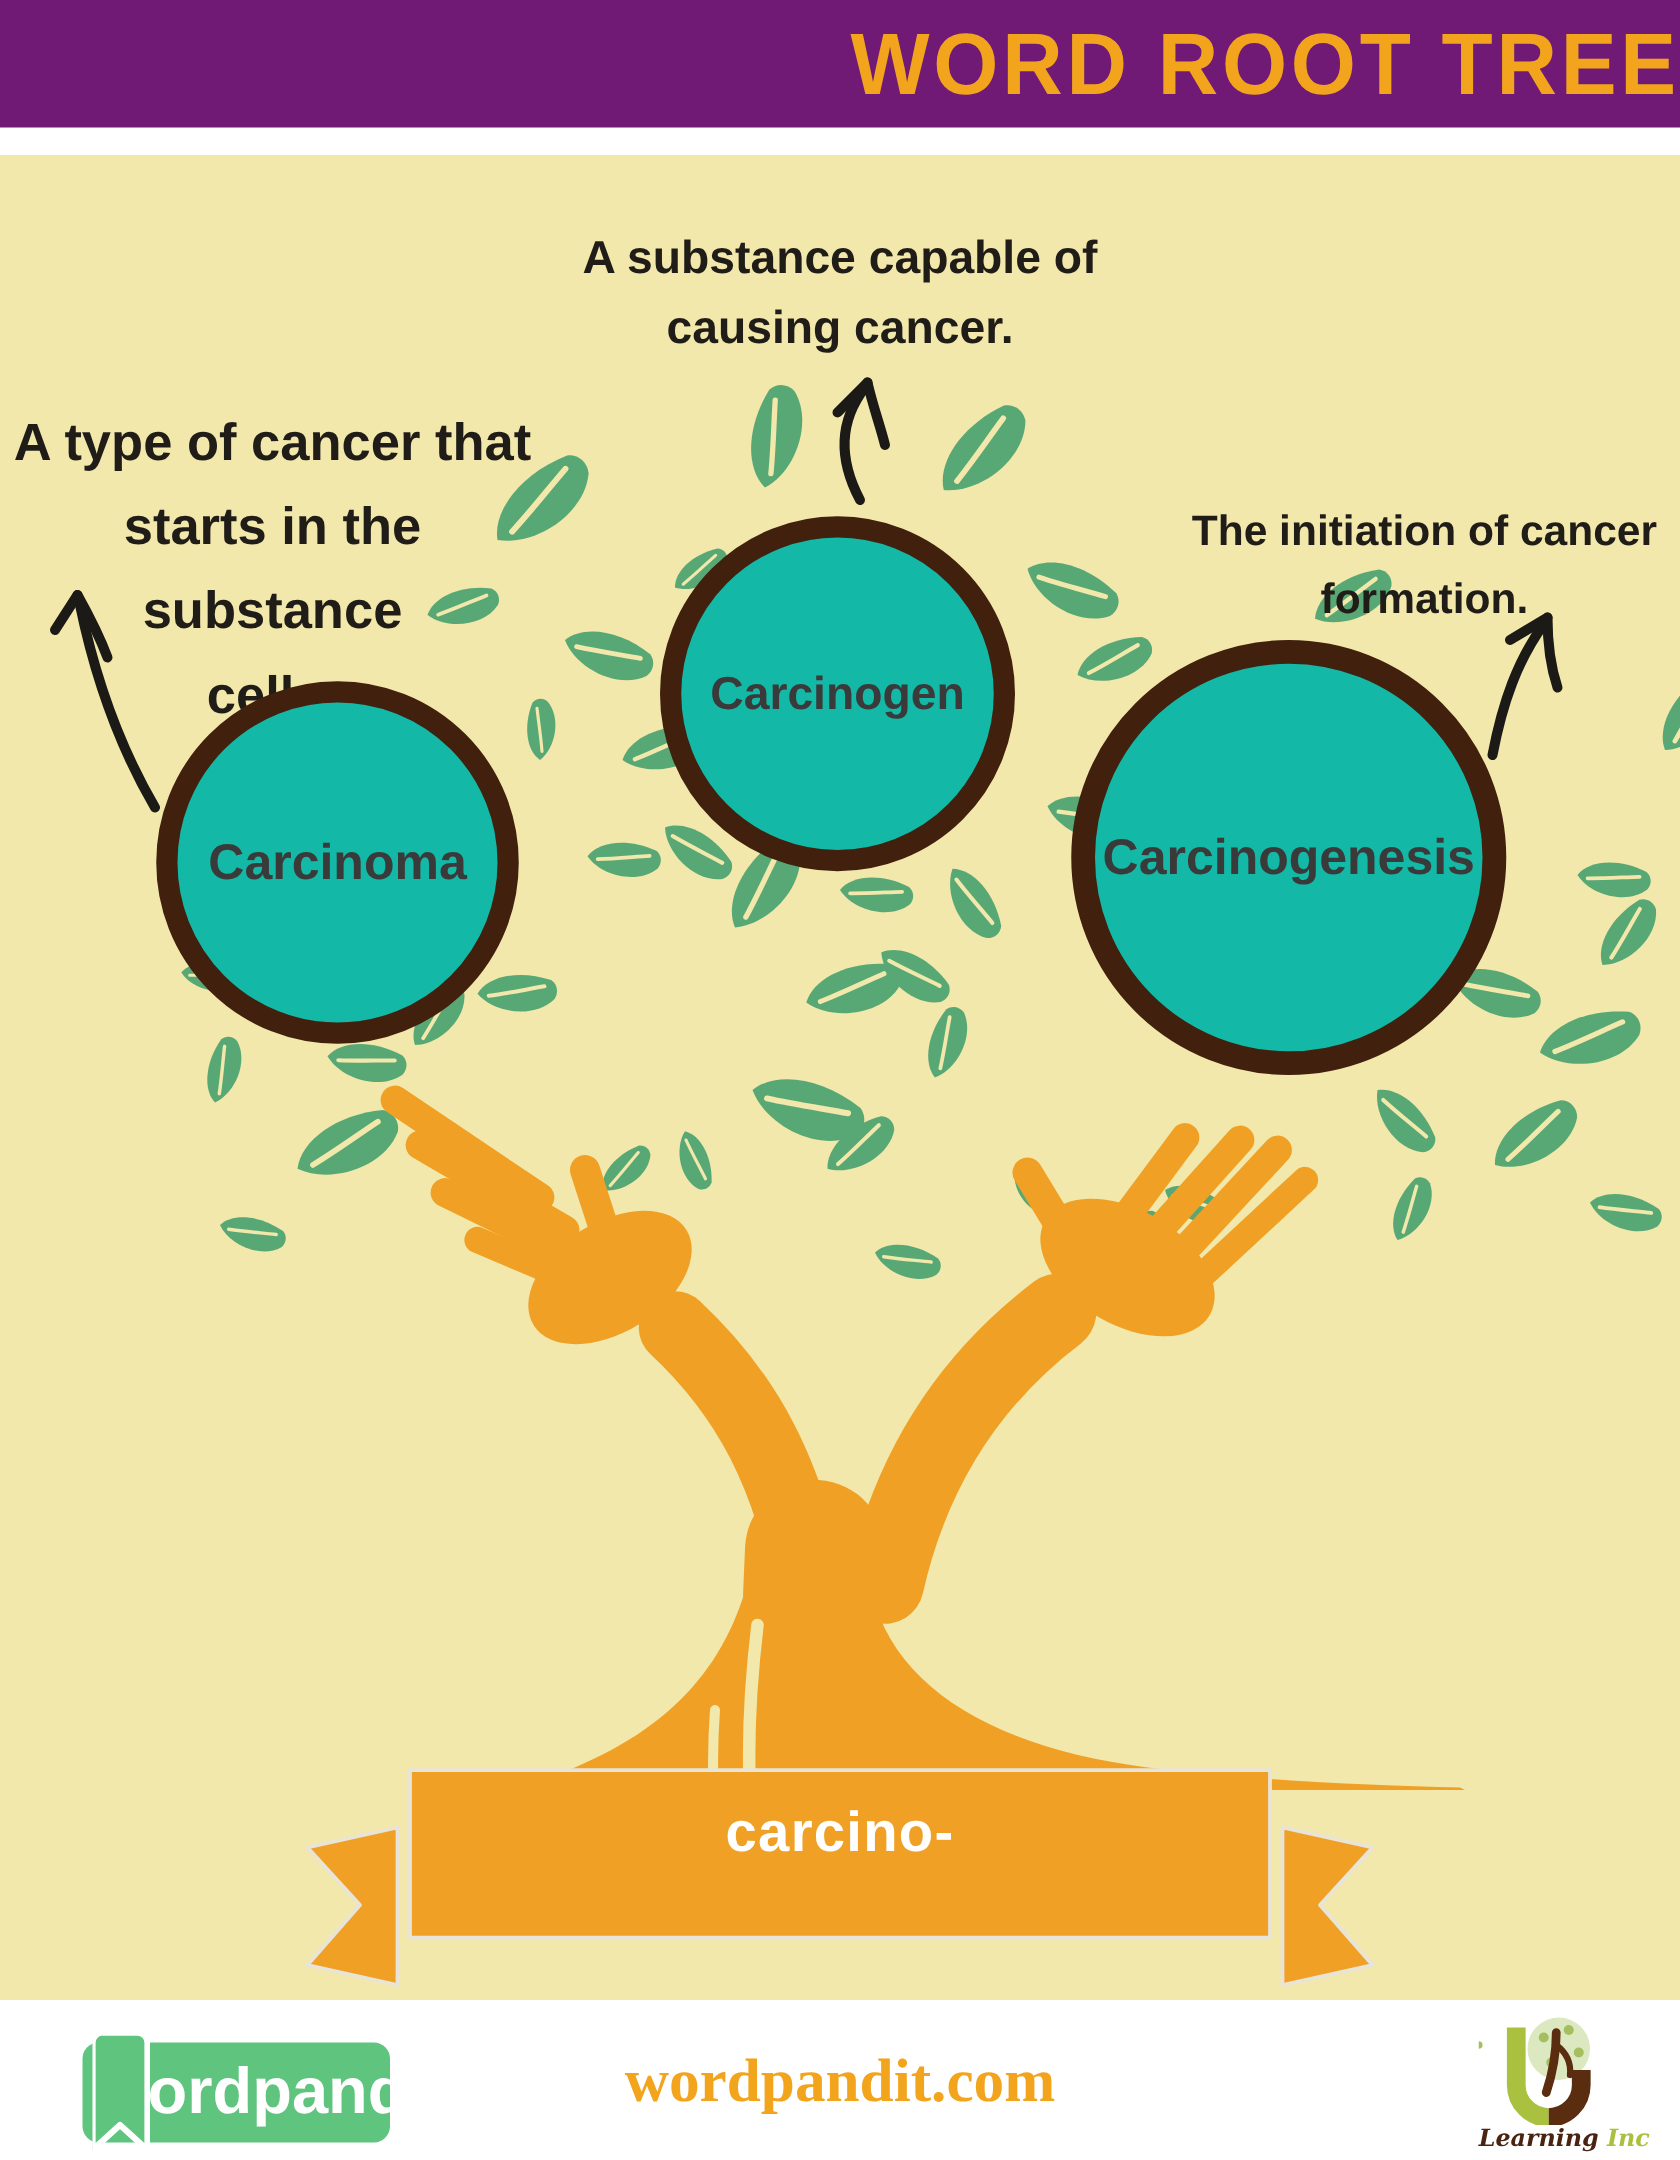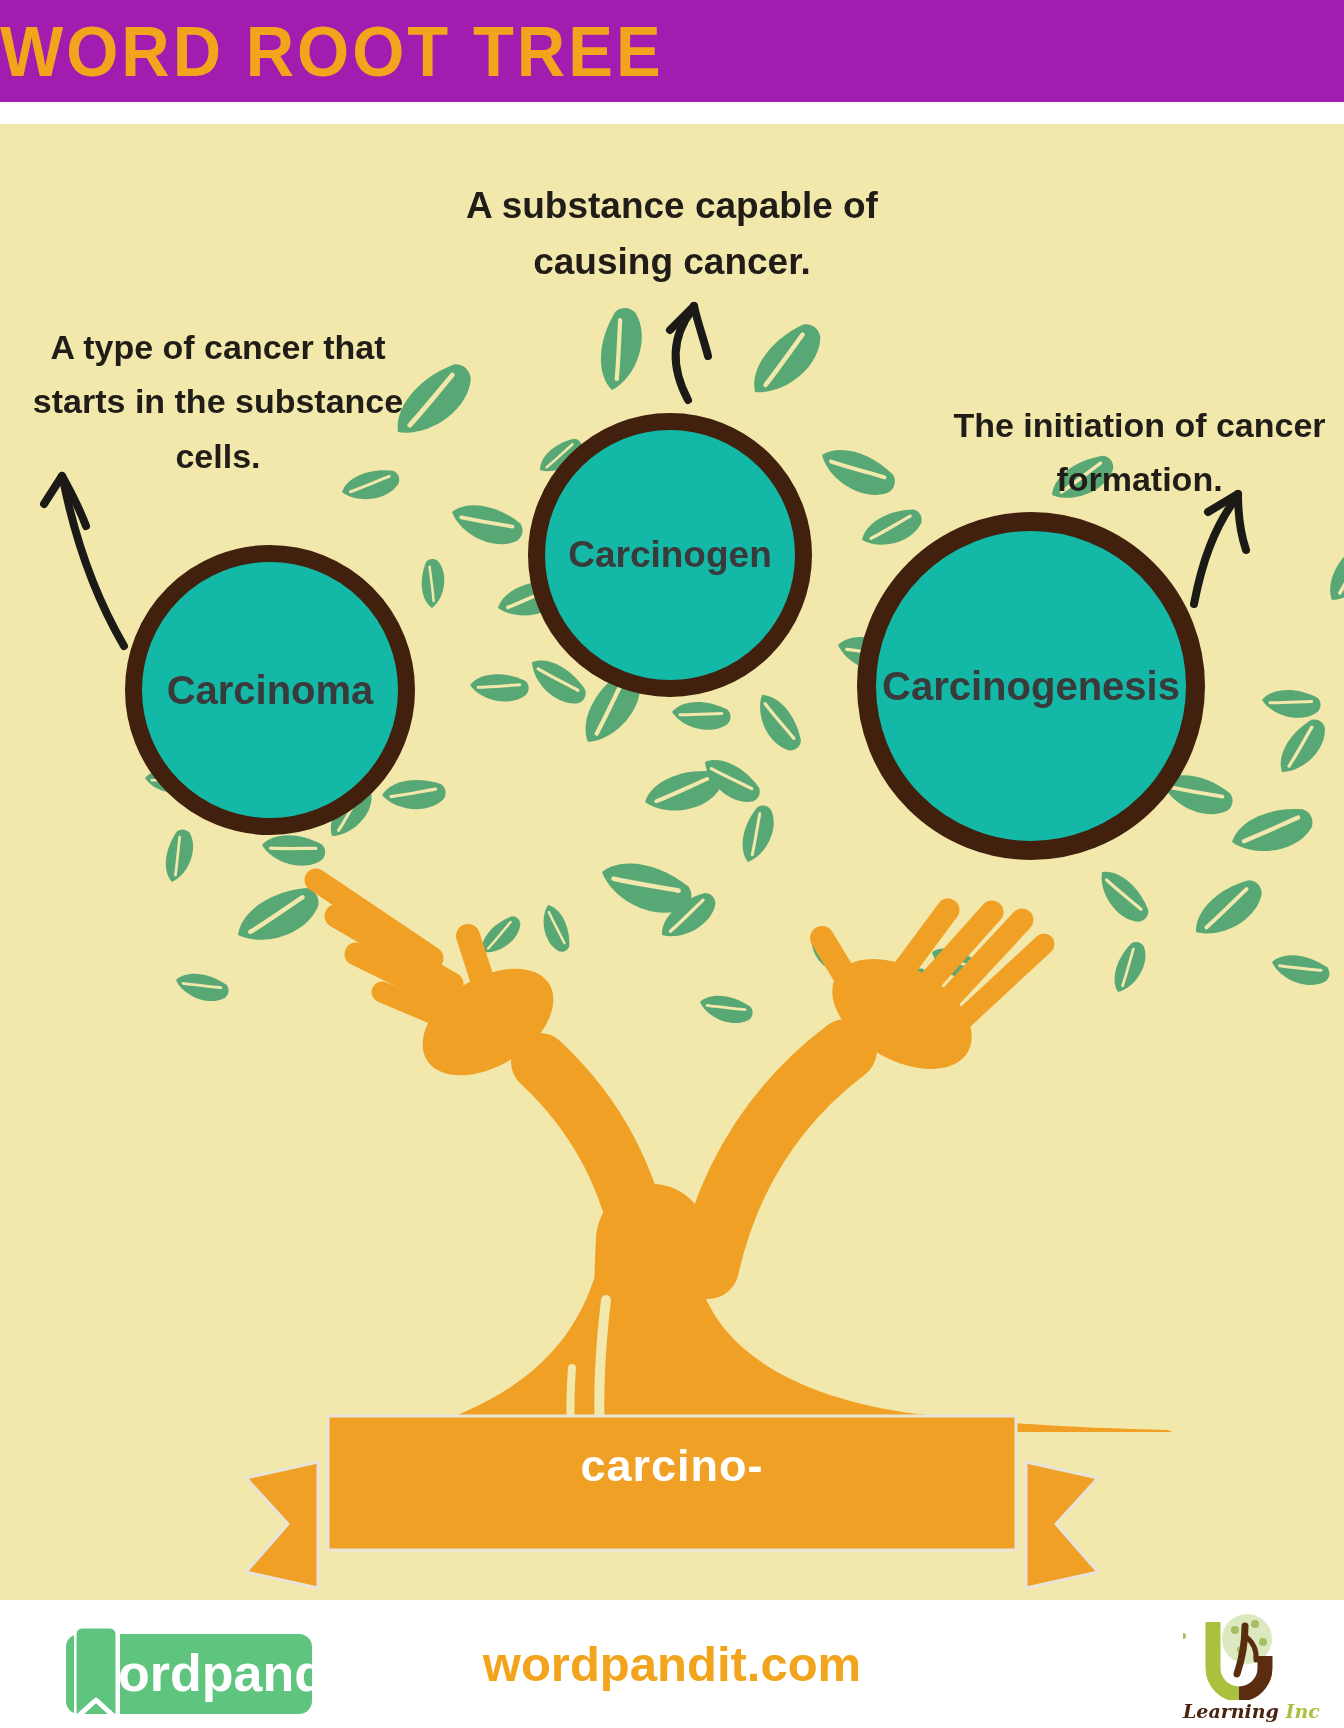--- a/index.html
+++ b/index.html
@@ -12,44 +12,44 @@
     --label:#3A3A3A;
     --brand-green:#5FC47E;
     --olive:#A9C13E;
     --choc:#5B2D10;
     --ribbon-edge:#E9E4D8;
   }
   *{margin:0;padding:0;box-sizing:border-box;}
   html,body{background:#888;}
   body{font-family:"Liberation Sans", sans-serif;}
   .poster{position:relative;width:1344px;height:1728px;background:#fff;overflow:hidden;margin:0 auto;}
-  .header{position:absolute;left:0;top:0;width:1344px;height:102px;background:#a21caf;display:flex;align-items:center;justify-content:flex-start;}
+  .header{position:absolute;left:0;top:0;width:1344px;height:102px;background:#701a75;display:flex;align-items:center;justify-content:flex-end;}
   .title{font-size:67px;font-weight:bold;letter-spacing:3px;color:var(--title-orange);transform:scaleY(1.04);}
   .main{position:absolute;left:0;top:124px;width:1344px;height:1476px;background:var(--bg);}
   .art{position:absolute;left:0;top:0;width:1344px;height:1476px;}
   .def{position:absolute;font-weight:bold;color:var(--ink);text-align:center;}
   .def .ln{display:block;}
   .def-carcinogen{left:380px;top:54px;width:584px;font-size:37px;line-height:1.5;}
-  .def-carcinoma{left:8px;top:196px;width:420px;font-size:34px;line-height:1.6;}
+  .def-carcinoma{left:8px;top:196px;width:420px;font-size:42px;line-height:1.6;}
   .def-carcinogenesis{left:935px;top:274px;width:409px;font-size:34px;line-height:1.6;}
   .node{position:absolute;background:#14b8a6;border-radius:50%;display:flex;align-items:center;justify-content:center;}
   .node-label{font-weight:bold;color:var(--label);}
   .node-carcinoma{left:125px;top:421px;width:290px;height:290px;border:17px solid var(--brown);}
   .node-carcinoma .node-label{font-size:40px;}
   .node-carcinogen{left:528px;top:289px;width:284px;height:284px;border:17px solid var(--brown);}
   .node-carcinogen .node-label{font-size:37px;}
   .node-carcinogenesis{left:857px;top:388px;width:348px;height:348px;border:19px solid var(--brown);}
   .node-carcinogenesis .node-label{font-size:40px;}
   .arrows{position:absolute;left:0;top:0;width:1344px;height:1476px;pointer-events:none;}
   .ribbon-label{position:absolute;left:328px;top:1316px;width:688px;text-align:center;font-size:45px;font-weight:bold;color:#fff;letter-spacing:1px;}
   .footer{position:absolute;left:0;top:1600px;width:1344px;height:128px;background:#fff;}
   .brand{position:absolute;left:66px;top:34px;width:246px;height:80px;background:var(--brand-green);border-radius:13px;}
   .brand-bookmark{position:absolute;left:8px;top:-12px;width:46px;height:102px;}
   .brand-rest{position:absolute;left:52px;top:0;height:80px;line-height:78px;font-size:52px;font-weight:bold;color:#fff;letter-spacing:0px;}
-  .website{position:absolute;left:0;top:36px;width:1344px;text-align:center;font-size:49px;font-weight:bold;color:var(--title-orange);}
+  .website{position:absolute;left:0;top:36px;width:1344px;text-align:center;font-size:49px;font-weight:bold;color:var(--title-orange);font-family:Liberation Serif, serif;}
   .partner{position:absolute;left:1183px;top:12px;width:150px;height:112px;}
   .partner-mark{position:absolute;left:0;top:0;width:140px;height:88px;}
   .partner-caption{position:absolute;left:0;top:88px;width:150px;font-family:"DejaVu Serif", serif;font-style:italic;font-weight:bold;font-size:19px;}
   .partner-name{color:#4A2410;}
   .partner-suffix{color:var(--olive);}
 </style>
 </head>
 <body>
 
 <div class="poster">

